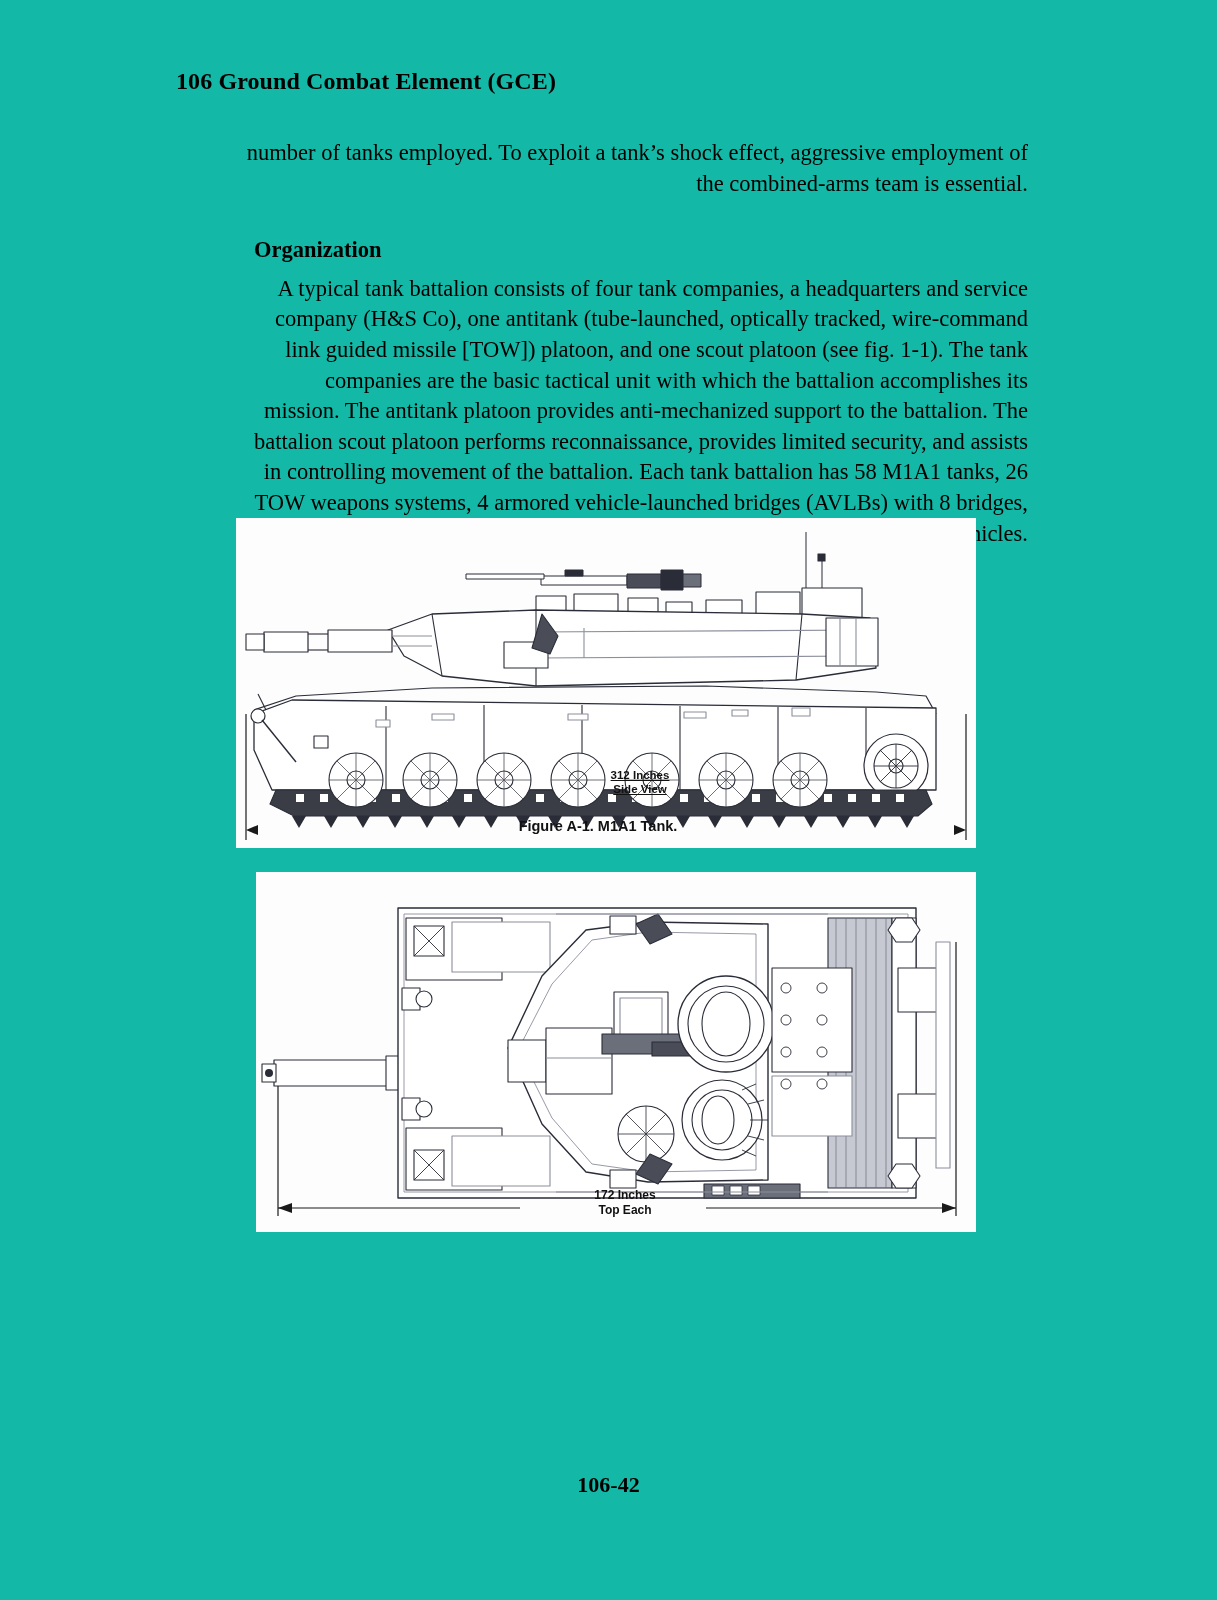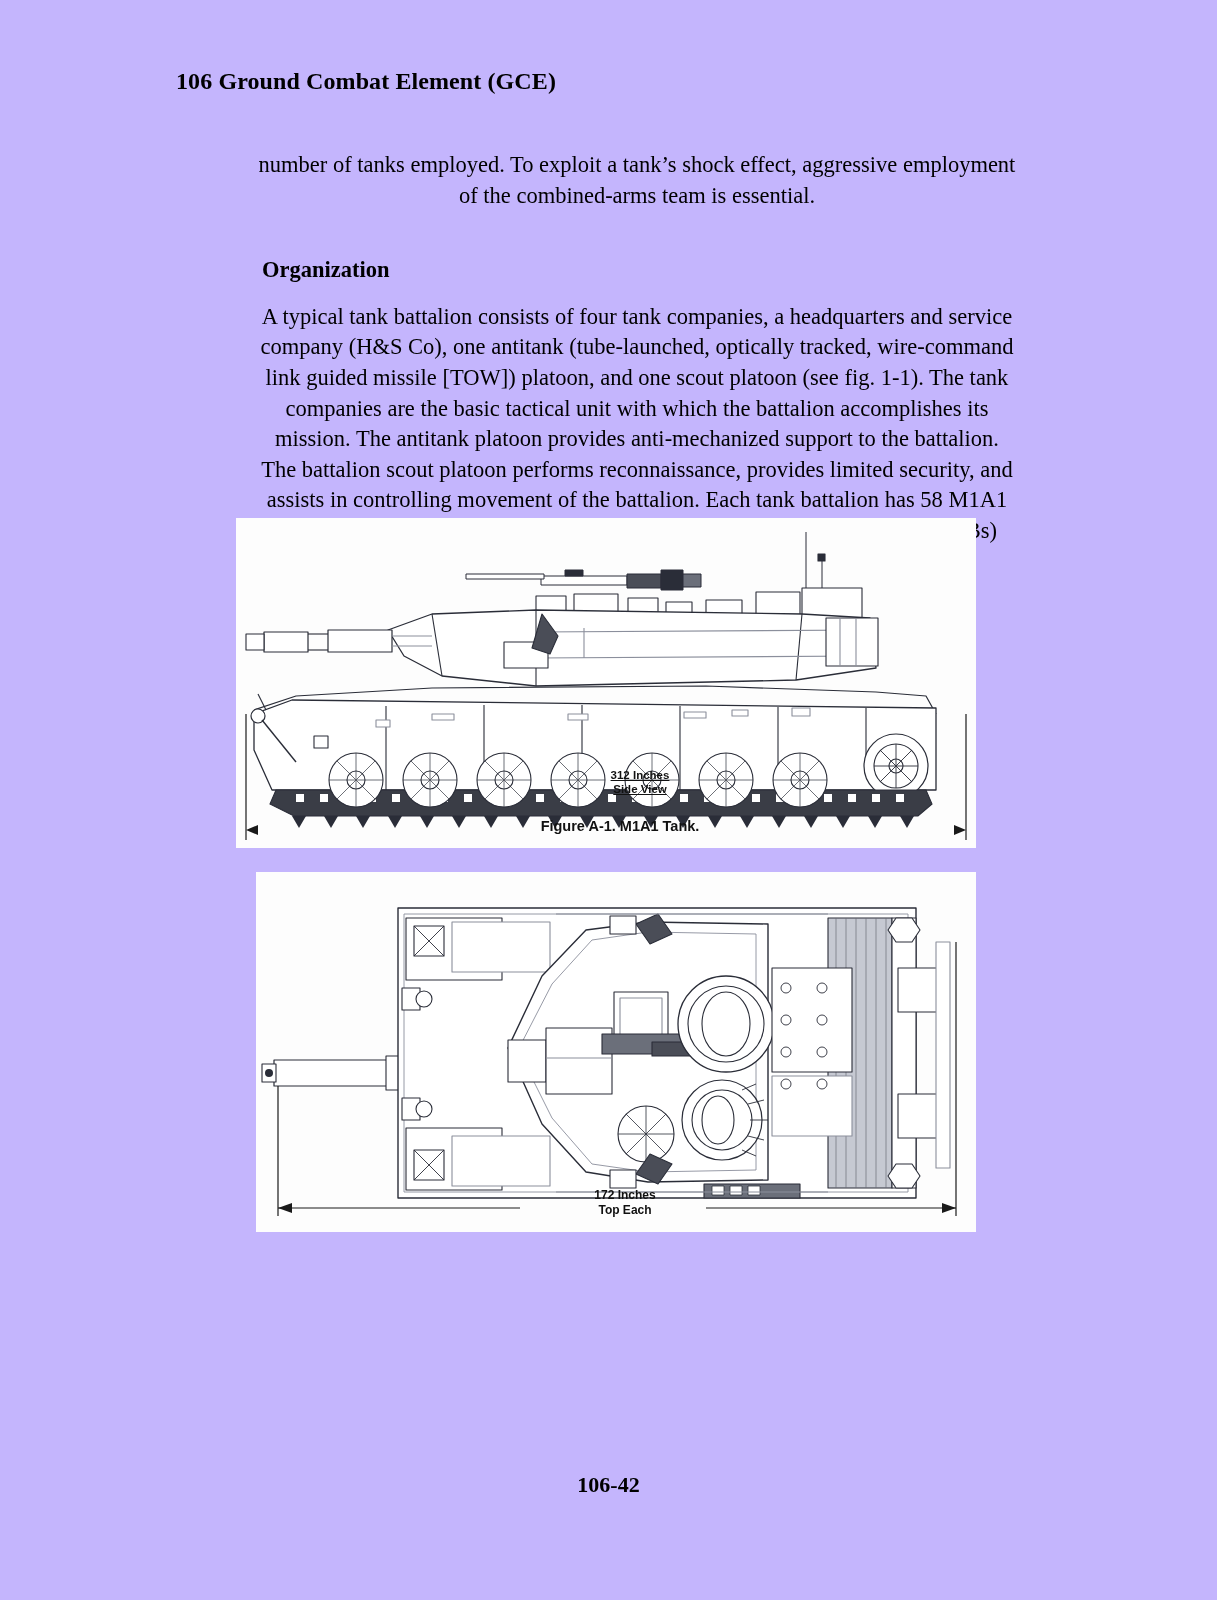--- a/index.html
+++ b/index.html
@@ -12,21 +12,21 @@
     height: 1600px;
     position: relative;
     font-family: "Liberation Serif", "DejaVu Serif", serif;
     color: #000000;
     overflow: hidden;
   }
 
   .page {
     position: absolute;
     inset: 0;
-    background: #c4b5fd;
+    background: #14b8a6;
   }
 
   
   .running-head {
     position: absolute;
     left: 176px;
     top: 68px;
     font-size: 24px;
     font-weight: bold;
     letter-spacing: 0.1px;
@@ -36,28 +36,28 @@
   
   .body-col {
     position: absolute;
     left: 246px;
     top: 138px;
     width: 782px;
   }
   .para {
     font-size: 22.5px;
     line-height: 30.6px;
-    text-align: center;
-    margin: 12px;
+    text-align: right;
+    margin: 0;
   }
   .section-heading {
     font-size: 22.5px;
     line-height: 30.6px;
     font-weight: bold;
-    margin: 16px;
+    margin: 8px;
     padding-top: 28px;
   }
   .para-body {
     padding-top: 0px;
   }
 
   
   .figure-block {
     position: absolute;
     background: #fdfdfd;
@@ -101,21 +101,21 @@
     top: 1188px;
     width: 170px;
     font-size: 12px;
   }
   .dim-label .dim-view {
     display: block;
   }
 
   .figure-caption {
     position: absolute;
-    left: 420px;
+    left: 398px;
     top: 818px;
     width: 400px;
     text-align: center;
     font-family: "Liberation Sans", "DejaVu Sans", sans-serif;
     font-size: 14.5px;
     font-weight: bold;
     color: #111;
     white-space: nowrap;
   }
 

